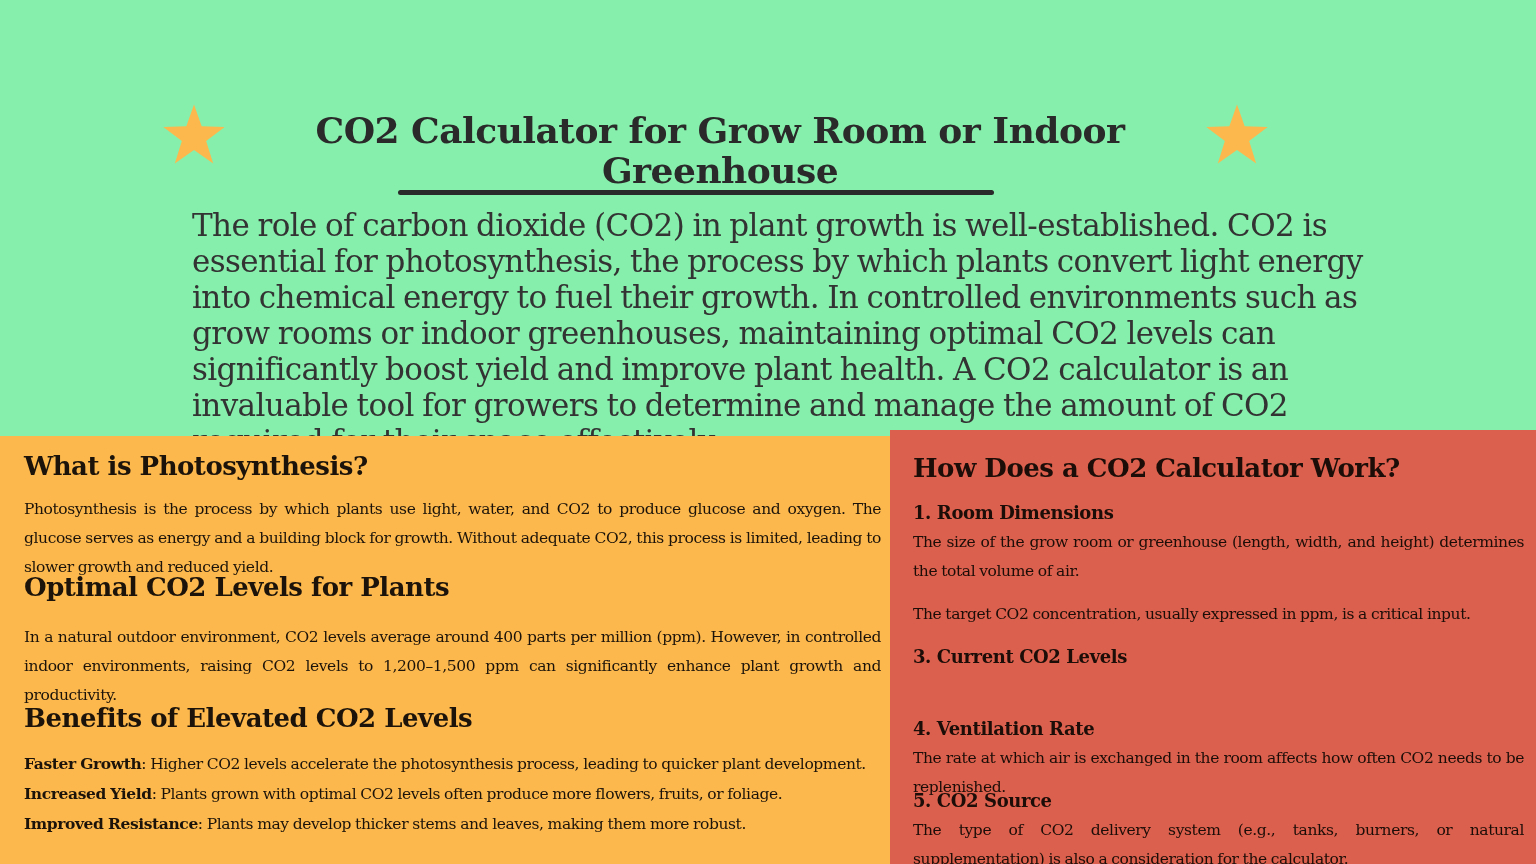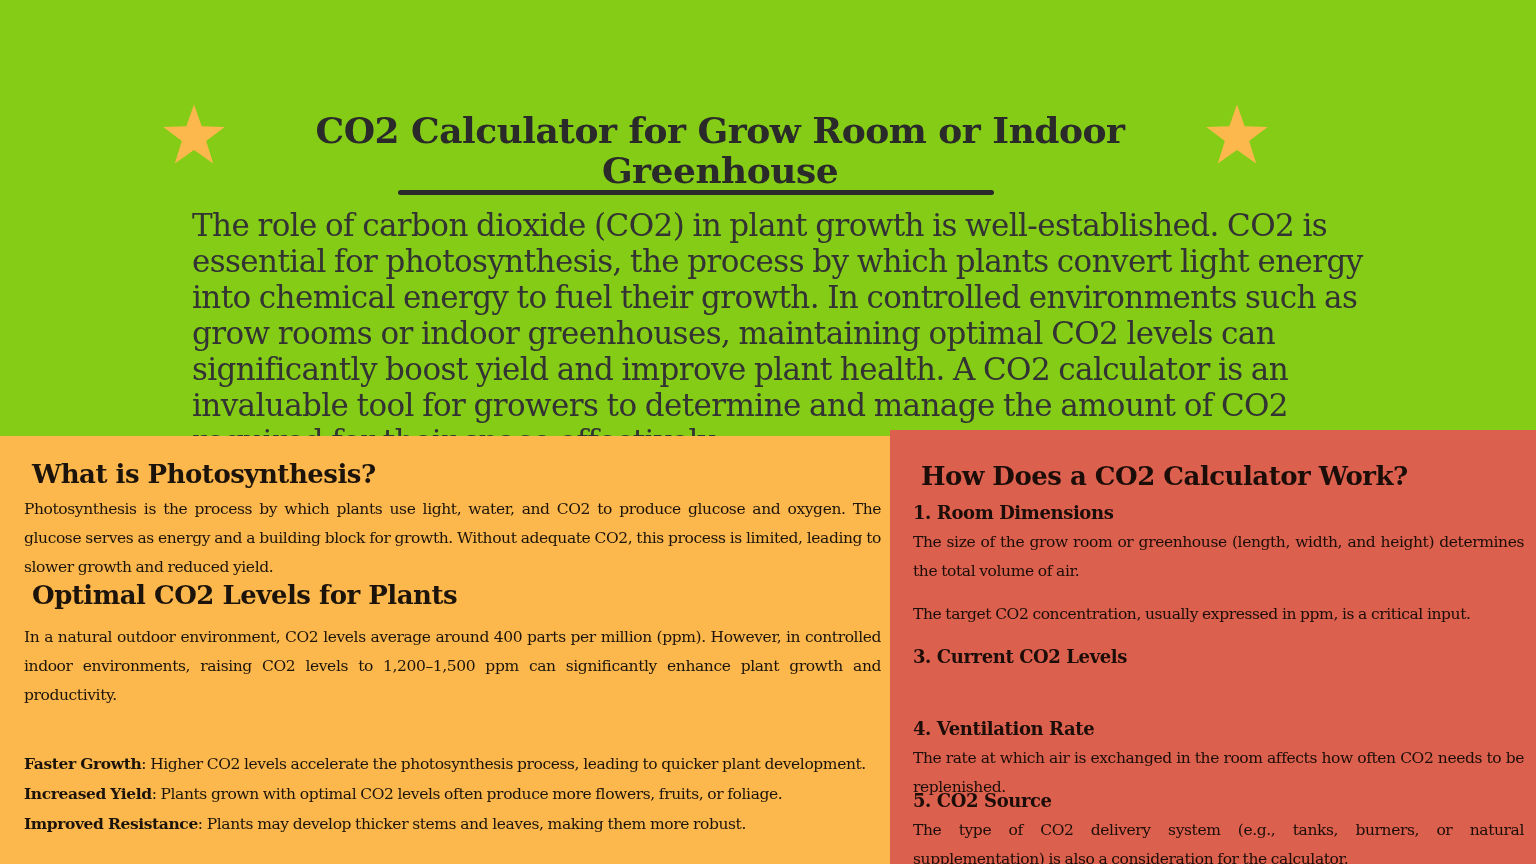--- a/index.html
+++ b/index.html
@@ -8,21 +8,21 @@
       width: 1536px;
       height: 864px;
       overflow: hidden;
       background: #ffffff;
       font-family: "DejaVu Serif", "Liberation Serif", serif;
     }
     .page {
       position: relative;
       width: 1536px;
       height: 864px;
-      background: #84cc16;
+      background: #86efac;
     }
     .star {
       position: absolute;
       width: 64px;
       height: 62px;
     }
     .star svg { display: block; width: 100%; height: 100%; }
     #star-left { left: 162px; top: 103px; }
     #star-right { left: 1205px; top: 103px; }
 
@@ -79,21 +79,21 @@
       background: #DB604D;
       color: #1c0d08;
       padding-left: 28px;
     }
     .h2 {
       font-family: "DejaVu Serif", serif;
       font-weight: bold;
       font-size: 26px;
       line-height: 30px;
       letter-spacing: -0.5px;
-      margin: 8px;
+      margin: 0;
       position: absolute;
     }
     .para {
       position: absolute;
       font-family: "DejaVu Serif", serif;
       font-size: 15.5px;
       line-height: 29px;
       text-align: justify;
       letter-spacing: -0.4px;
       word-spacing: -0.5px;
@@ -136,20 +136,21 @@
 
   <p class="intro" style="margin:0;">The role of carbon dioxide (CO2) in plant growth is well-established. CO2 is essential for photosynthesis, the process by which plants convert light energy into chemical energy to fuel their growth. In controlled environments such as grow rooms or indoor greenhouses, maintaining optimal CO2 levels can significantly boost yield and improve plant health. A CO2 calculator is an invaluable tool for growers to determine and manage the amount of CO2 required for their space effectively.</p>
 
   <section class="panel-left">
     <h2 class="h2 left-col" style="top:15px;">What is Photosynthesis?</h2>
     <p class="para left-col" style="top:59px;">Photosynthesis is the process by which plants use light, water, and CO2 to produce glucose and oxygen. The glucose serves as energy and a building block for growth. Without adequate CO2, this process is limited, leading to slower growth and reduced yield.</p>
 
     <h2 class="h2 left-col" style="top:136px;">Optimal CO2 Levels for Plants</h2>
     <p class="para left-col" style="top:187px;">In a natural outdoor environment, CO2 levels average around 400 parts per million (ppm). However, in controlled indoor environments, raising CO2 levels to 1,200–1,500 ppm can significantly enhance plant growth and productivity.</p>
 
+    <h2 class="h2 left-col" style="top:267px;">Benefits of Elevated CO2 Levels</h2>
     <div class="para left-col" style="top:313px;">
       <span class="benefit"><b>Faster Growth</b><span>: Higher CO2 levels accelerate the photosynthesis process, leading to quicker plant development.</span></span>
       <span class="benefit"><b>Increased Yield</b><span>: Plants grown with optimal CO2 levels often produce more flowers, fruits, or foliage.</span></span>
       <span class="benefit"><b>Improved Resistance</b><span>: Plants may develop thicker stems and leaves, making them more robust.</span></span>
     </div>
   </section>
 
   <section class="panel-right">
     <h2 class="h2 right-col" style="top:23px;">How Does a CO2 Calculator Work?</h2>
 

